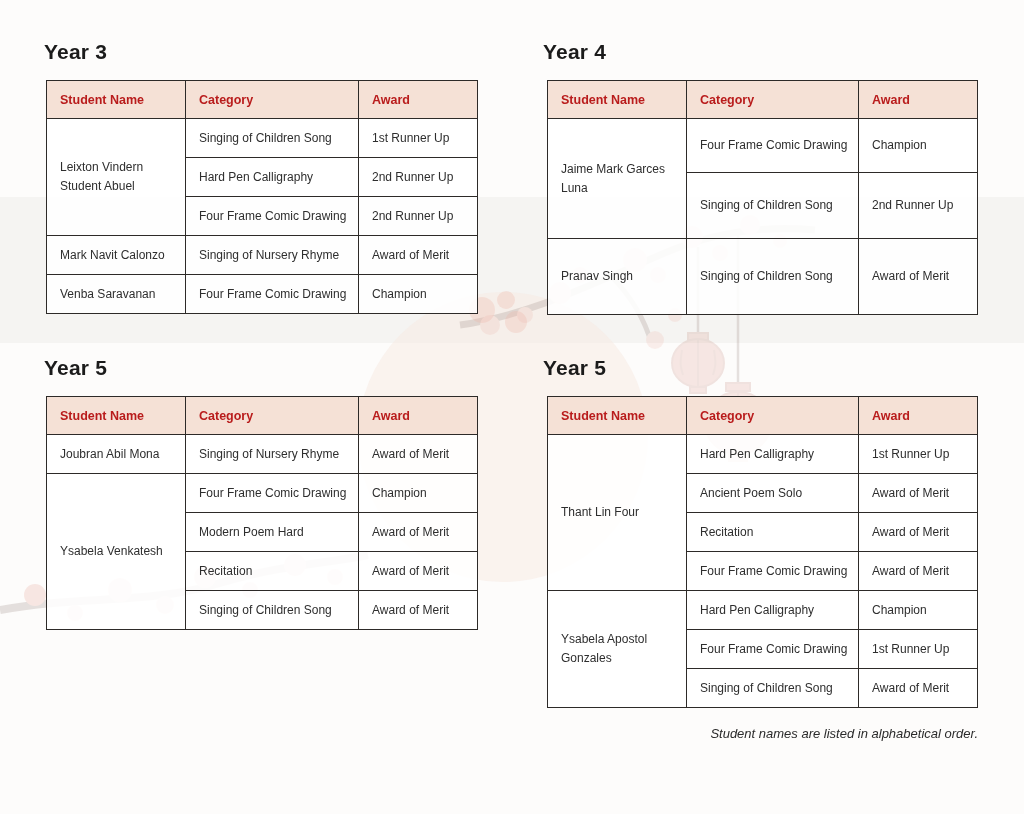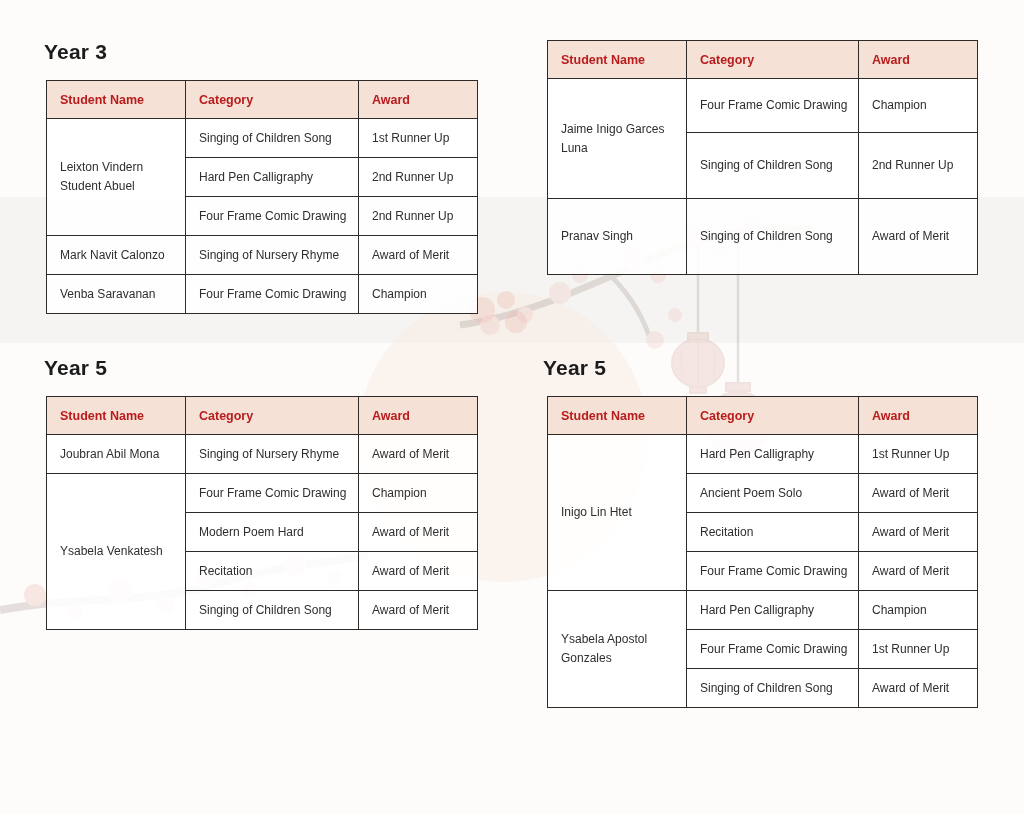--- a/index.html
+++ b/index.html
@@ -180,36 +180,37 @@
         <tr>
           <td>Venba Saravanan</td>
           <td class="entry">Four Frame Comic Drawing</td>
           <td class="entry">Champion</td>
         </tr>
       </tbody>
     </table>
   </section>
 
   <section class="sec" style="left:543px; top:40px;">
+    <h2>Year 4</h2>
     <table class="t-right" style="margin-left:4px;">
       <colgroup>
           <col style="width:139px">
           <col style="width:172px">
           <col style="width:119px">
         </colgroup>
       <thead>
         <tr>
           <th>Student Name</th>
           <th>Category</th>
           <th>Award</th>
         </tr>
       </thead>
       <tbody>
         <tr class="r-55">
-          <td rowspan="2">Jaime Inigo Garces Luna</td>
+          <td rowspan="2">Jaime Mark Garces Luna</td>
           <td class="entry">Four Frame Comic Drawing</td>
           <td class="entry">Champion</td>
         </tr>
         <tr class="r-67">
           <td class="entry">Singing of Children Song</td>
           <td class="entry">2nd Runner Up</td>
         </tr>
         <tr class="r-77">
           <td>Pranav Singh</td>
           <td class="entry">Singing of Children Song</td>
@@ -271,21 +272,21 @@
         </colgroup>
       <thead>
         <tr>
           <th>Student Name</th>
           <th>Category</th>
           <th>Award</th>
         </tr>
       </thead>
       <tbody>
         <tr>
-          <td rowspan="4">Inigo Lin Htet</td>
+          <td rowspan="4">Thant Lin Four</td>
           <td class="entry">Hard Pen Calligraphy</td>
           <td class="entry">1st Runner Up</td>
         </tr>
         <tr>
           <td class="entry">Ancient Poem Solo</td>
           <td class="entry">Award of Merit</td>
         </tr>
         <tr>
           <td class="entry">Recitation</td>
           <td class="entry">Award of Merit</td>
@@ -304,14 +305,15 @@
           <td class="entry">1st Runner Up</td>
         </tr>
         <tr>
           <td class="entry">Singing of Children Song</td>
           <td class="entry">Award of Merit</td>
         </tr>
       </tbody>
     </table>
   </section>
 
+  <p class="footer-note">Student names are listed in alphabetical order.</p>
 
 </div>
 
 </body></html>

